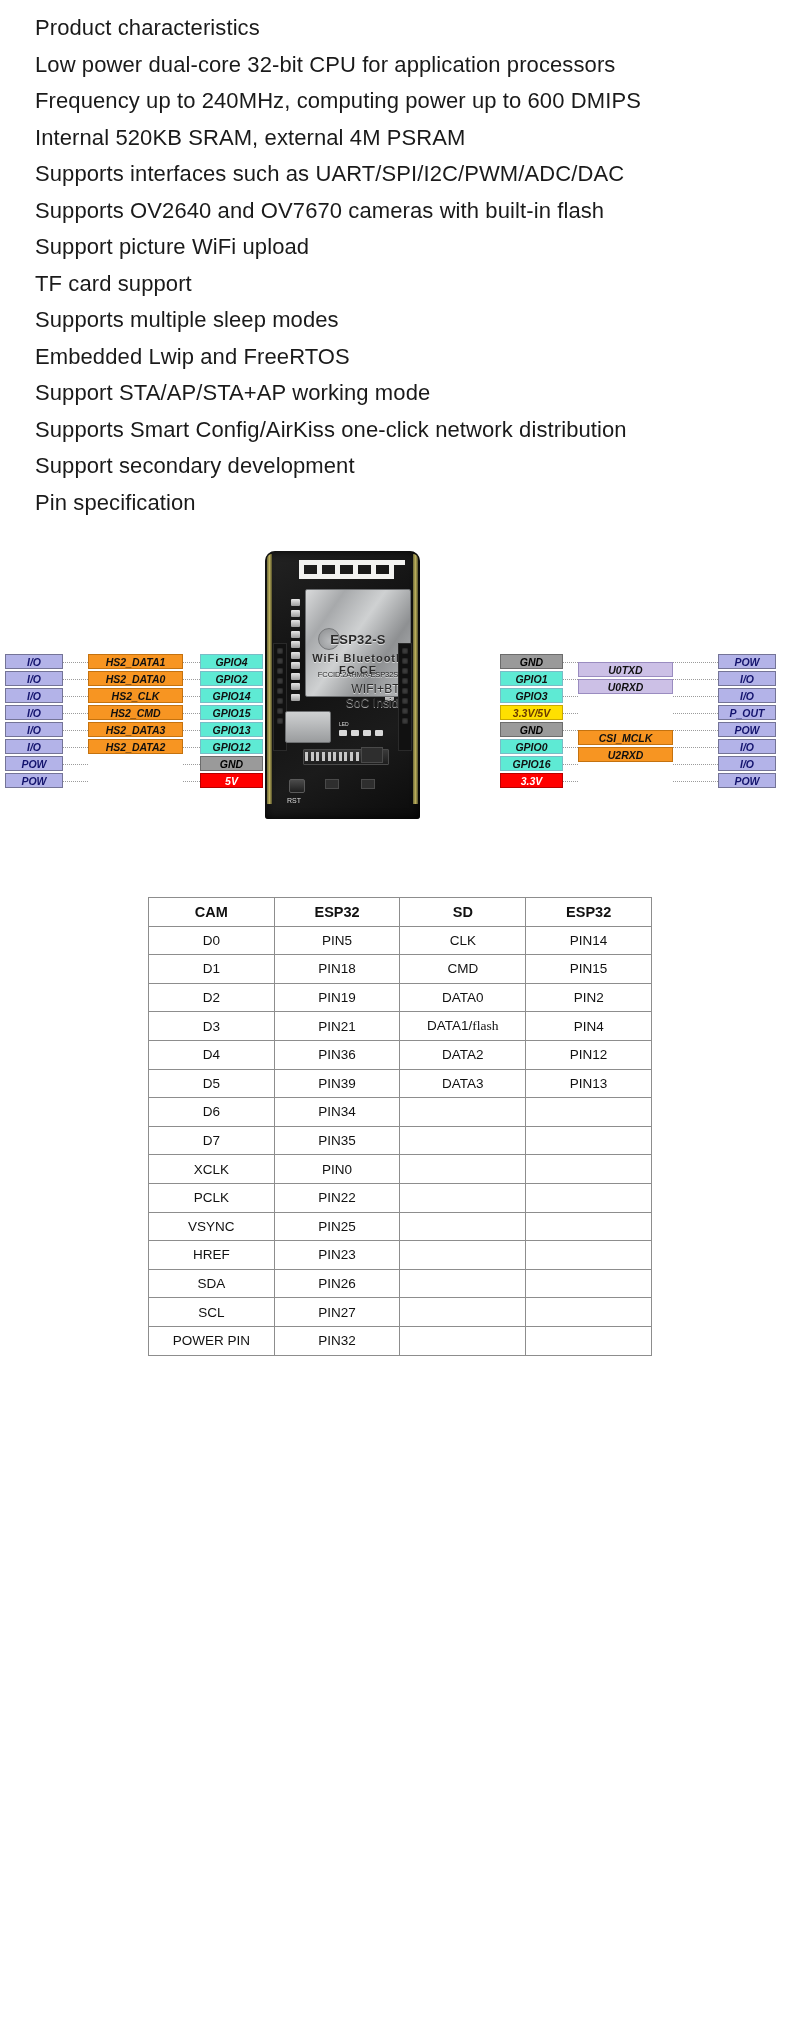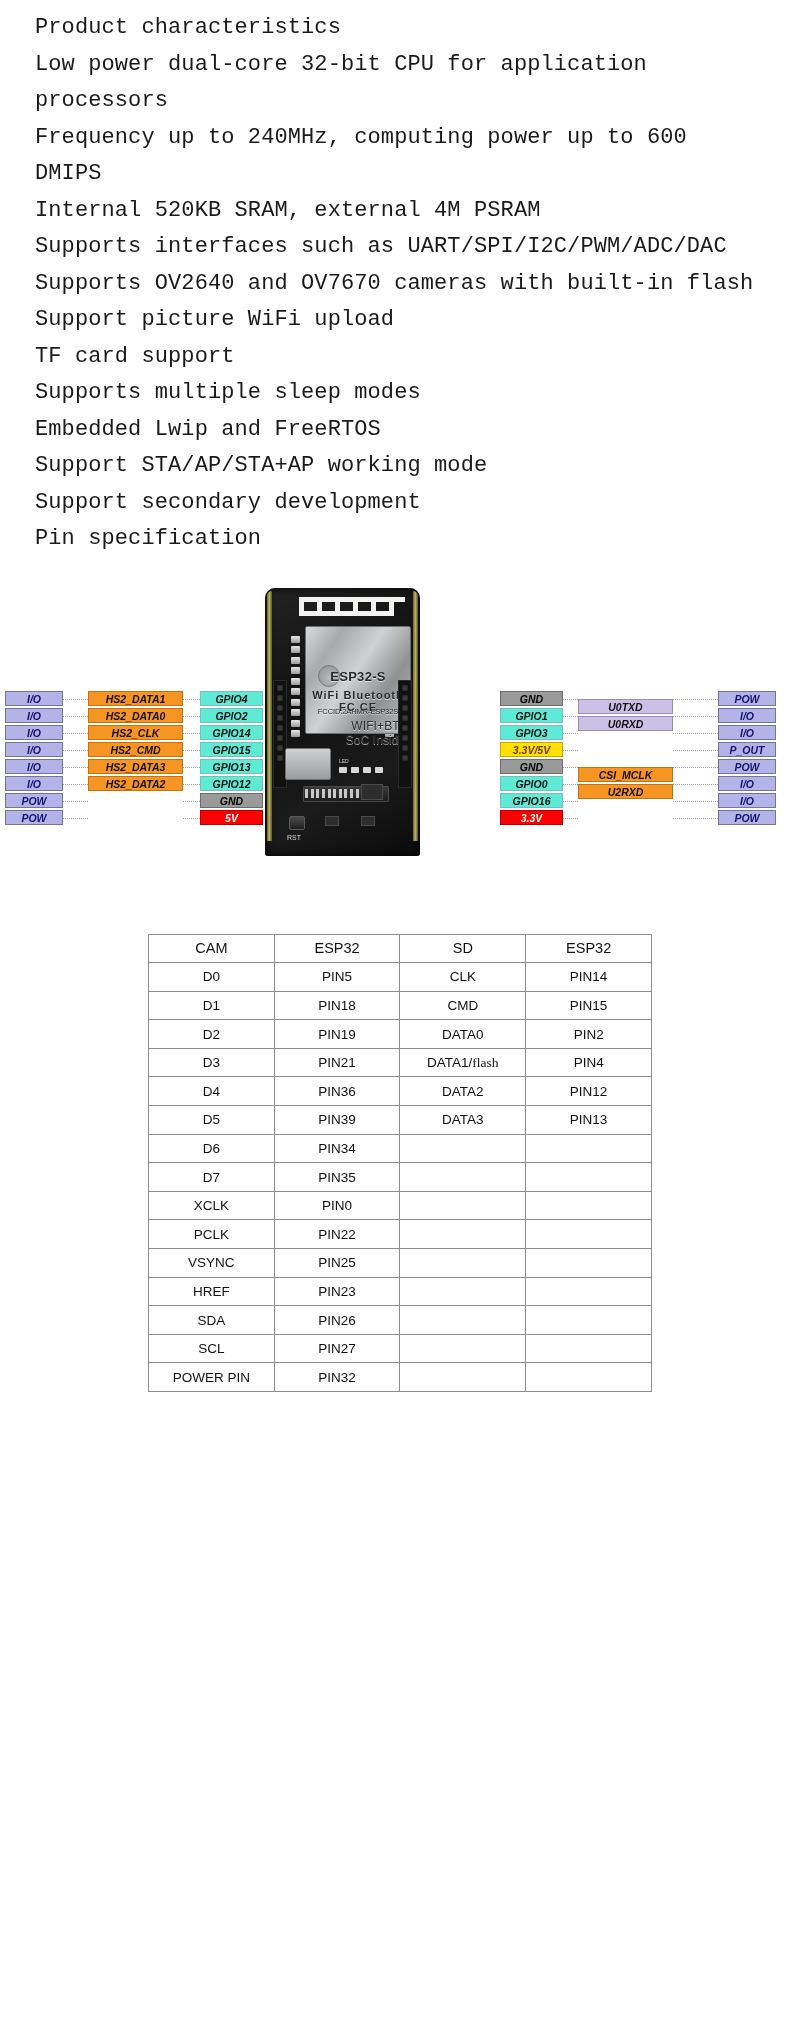--- a/index.html
+++ b/index.html
@@ -20,21 +20,20 @@
   
   #features {
     padding: 10px 40px 0 35px;
   }
   .feature-line {
     font-size: 22px;
     line-height: 36.5px;
     color: #1a1a1a;
     letter-spacing: 0.1px;
     white-space: normal;
-    font-family: Liberation Mono, monospace;
   }
 
   
   #pinout {
     position: relative;
     width: 800px;
     height: 290px;
     margin-top: 28px;
   }
 
@@ -230,21 +229,21 @@
   }
   table.pin-table th,
   table.pin-table td {
     border: 1px solid #8d8d8d;
     height: 28.6px;
     text-align: center;
     padding: 0 2px;
     font-weight: normal;
   }
   table.pin-table th {
-    font-weight: normal;
+    font-weight: bold;
     font-size: 14.5px;
   }
   table.pin-table tr > *:nth-child(1) { width: 126px; }
   table.pin-table tr > *:nth-child(2) { width: 126px; }
   table.pin-table tr > *:nth-child(3) { width: 126px; }
   table.pin-table tr > *:nth-child(4) { width: 126px; }
   .flash-serif { font-family: "Liberation Serif", serif; }
 </style>
 </head>
 <body>
@@ -254,20 +253,21 @@
     <div class="feature-line">Low power dual-core 32-bit CPU for application processors</div>
     <div class="feature-line">Frequency up to 240MHz, computing power up to 600 DMIPS</div>
     <div class="feature-line">Internal 520KB SRAM, external 4M PSRAM</div>
     <div class="feature-line">Supports interfaces such as UART/SPI/I2C/PWM/ADC/DAC</div>
     <div class="feature-line">Supports OV2640 and OV7670 cameras with built-in flash</div>
     <div class="feature-line">Support picture WiFi upload</div>
     <div class="feature-line">TF card support</div>
     <div class="feature-line">Supports multiple sleep modes</div>
     <div class="feature-line">Embedded Lwip and FreeRTOS</div>
     <div class="feature-line">Support STA/AP/STA+AP working mode</div>
+    <div class="feature-line">Supports Smart Config/AirKiss one-click network distribution</div>
     <div class="feature-line">Support secondary development</div>
     <div class="feature-line">Pin specification</div>
   </section>
 
 <section id="pinout">
 
   <div class="dots" style="left:48px;  top:1037px; width:0;"></div>
 
   <div class="lbl-col" id="left-type" style="left:5px; top:105px; width:58px;">
       <div class="lbl c-io">I/O</div>

